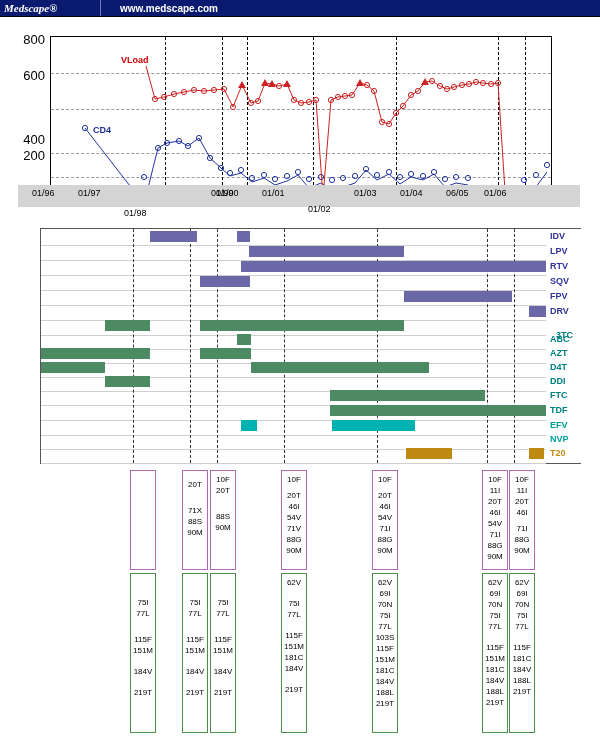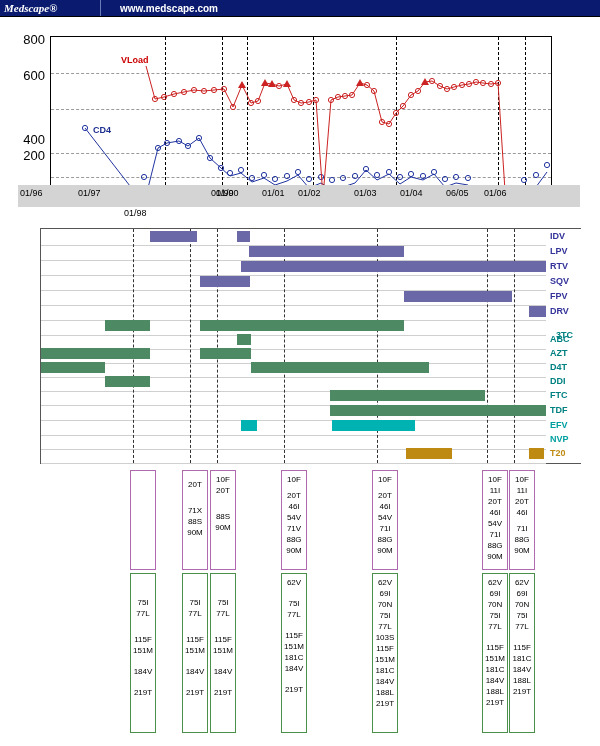--- a/index.html
+++ b/index.html
@@ -213,27 +213,27 @@
           <polygon points="485,165 489,172 481,172"></polygon>
         </g>
       </svg>
 
       <div class="lbl-cd4" style="left:42px;top:88px;">CD4</div>
       <div class="lbl-vload" style="left:70px;top:18px;">VLoad</div>
     </div>
 
 
     <div class="xband"></div>
-    <div class="xlab" style="left:2px;">01/96</div>
+    <div class="xlab" style="left:14px;">01/96</div>
     <div class="xlab" style="left:60px;">01/97</div>
     <div class="xlab" style="left:106px;margin-top:20px;">01/98</div>
     <div class="xlab" style="left:152px;margin-left:41px;">01/99</div>
     <div class="xlab" style="left:198px;">01/00</div>
     <div class="xlab" style="left:244px;">01/01</div>
-    <div class="xlab" style="left:280px;">01/02</div>
+    <div class="xlab" style="left:290px;margin-top:16px;">01/02</div>
     <div class="xlab" style="left:336px;">01/03</div>
     <div class="xlab" style="left:382px;">01/04</div>
     <div class="xlab" style="left:428px;">06/05</div>
     <div class="xlab" style="left:466px;">01/06</div>
   </div>
 
   <div class="tl-panel">
     <div class="tl-grid">
       <div class="tl-row" style="top:0px;"></div>
       <div class="tl-row" style="top:15px;"></div>

